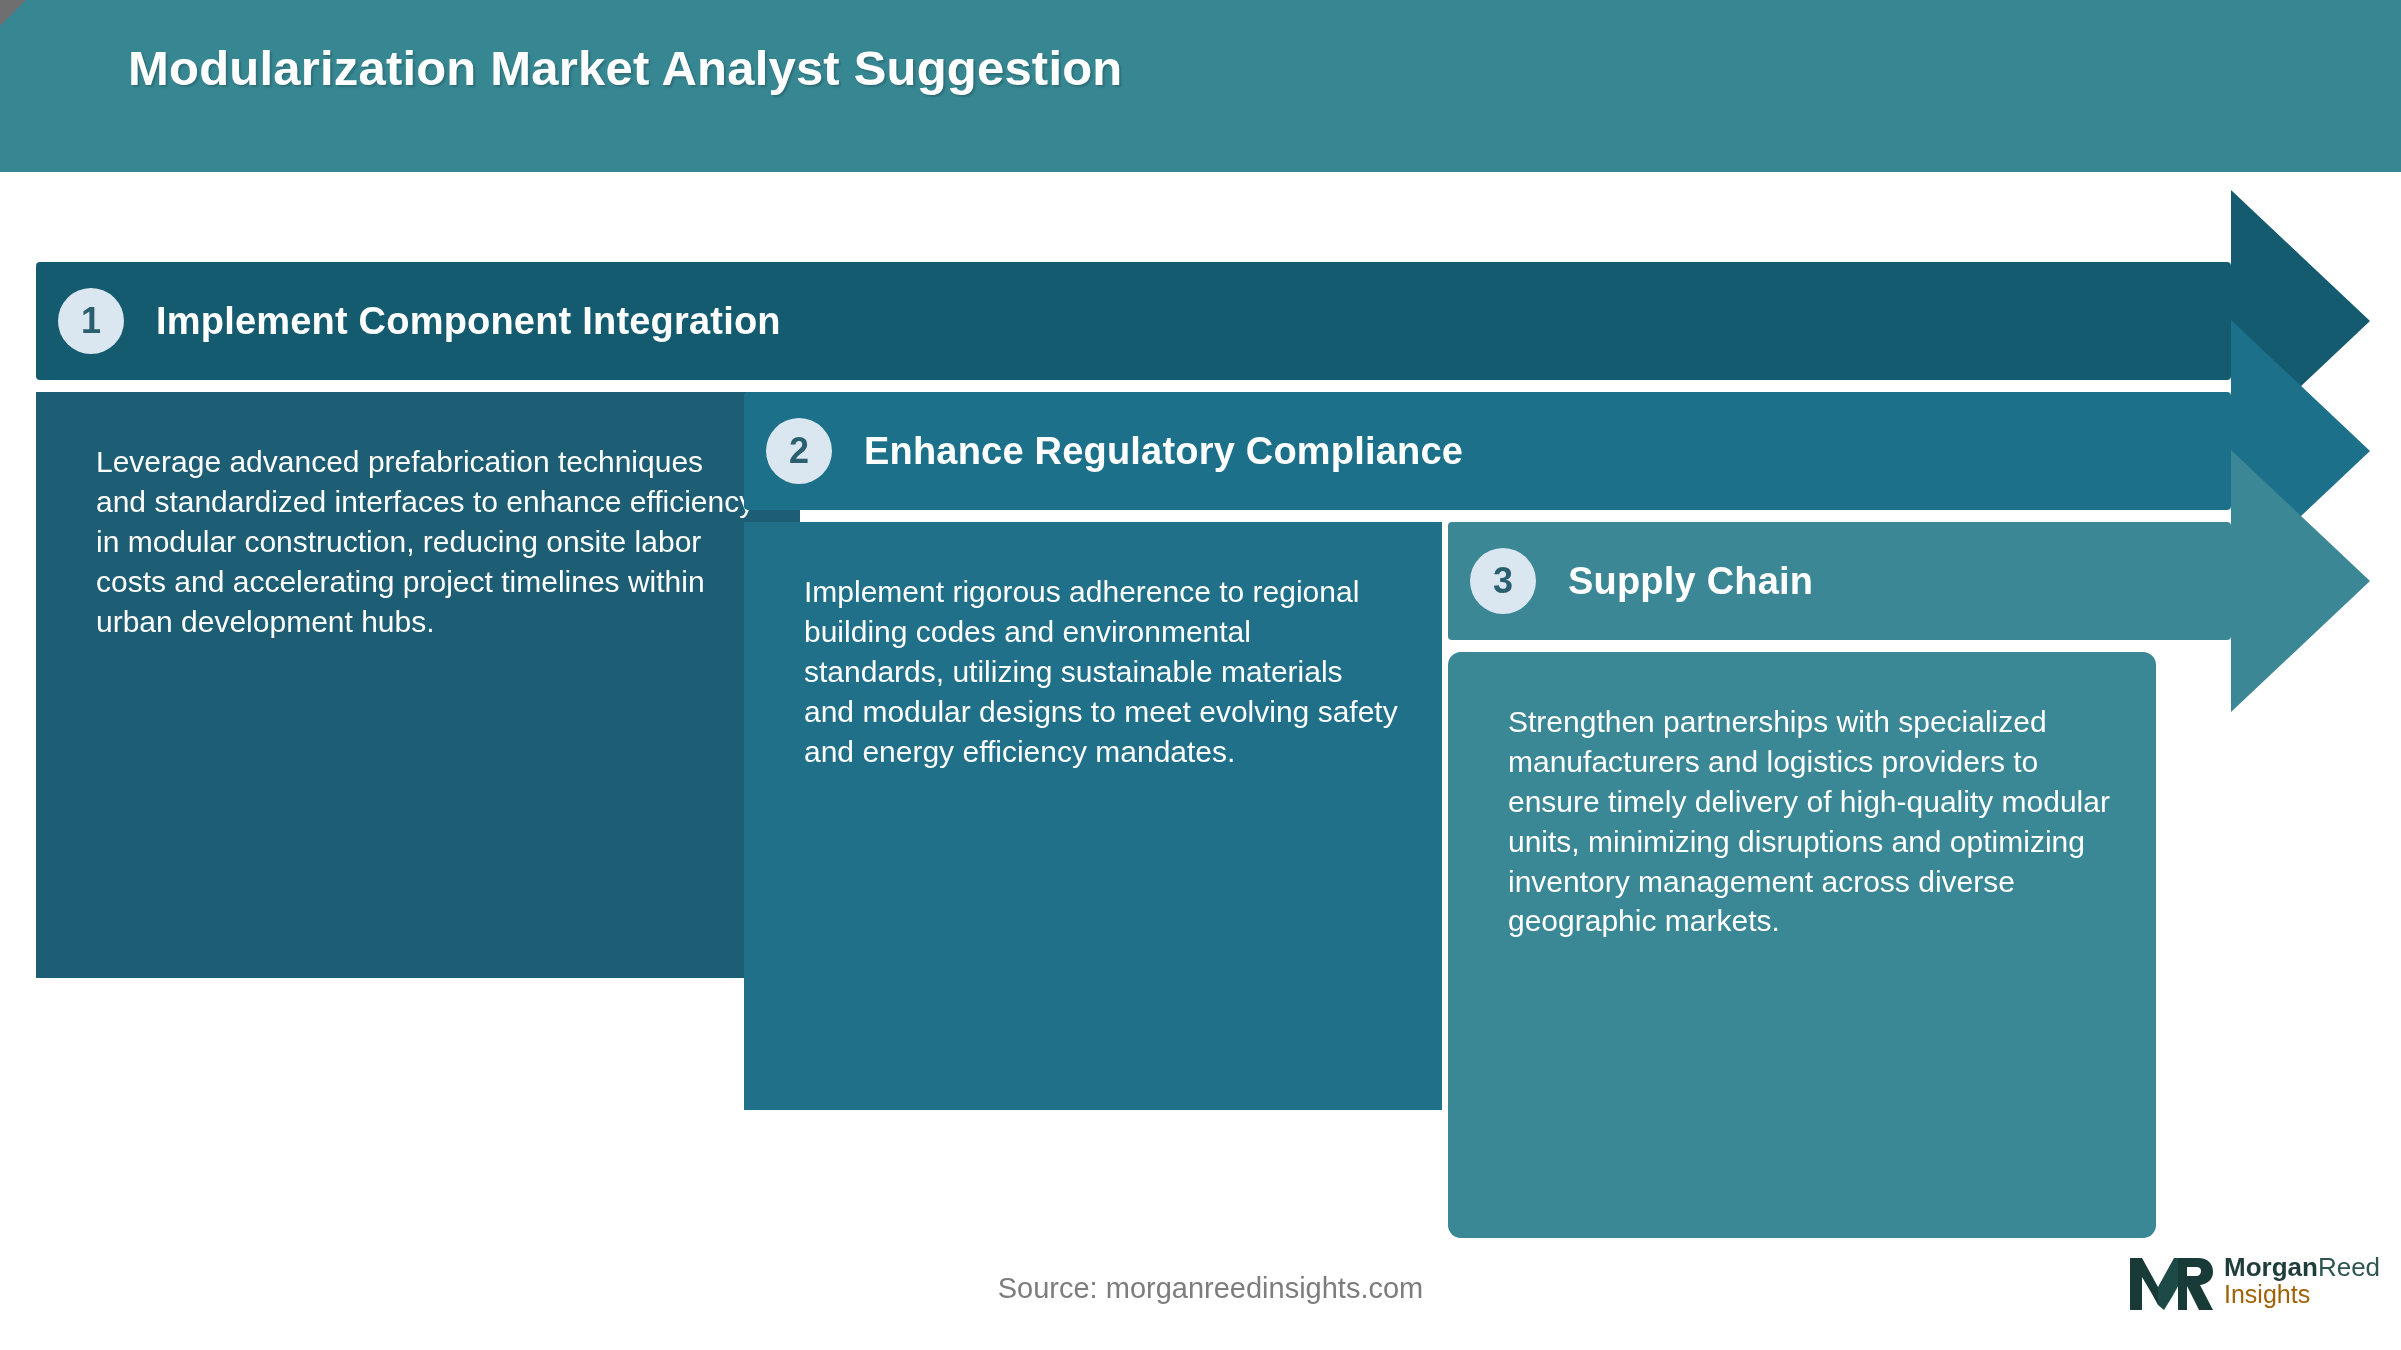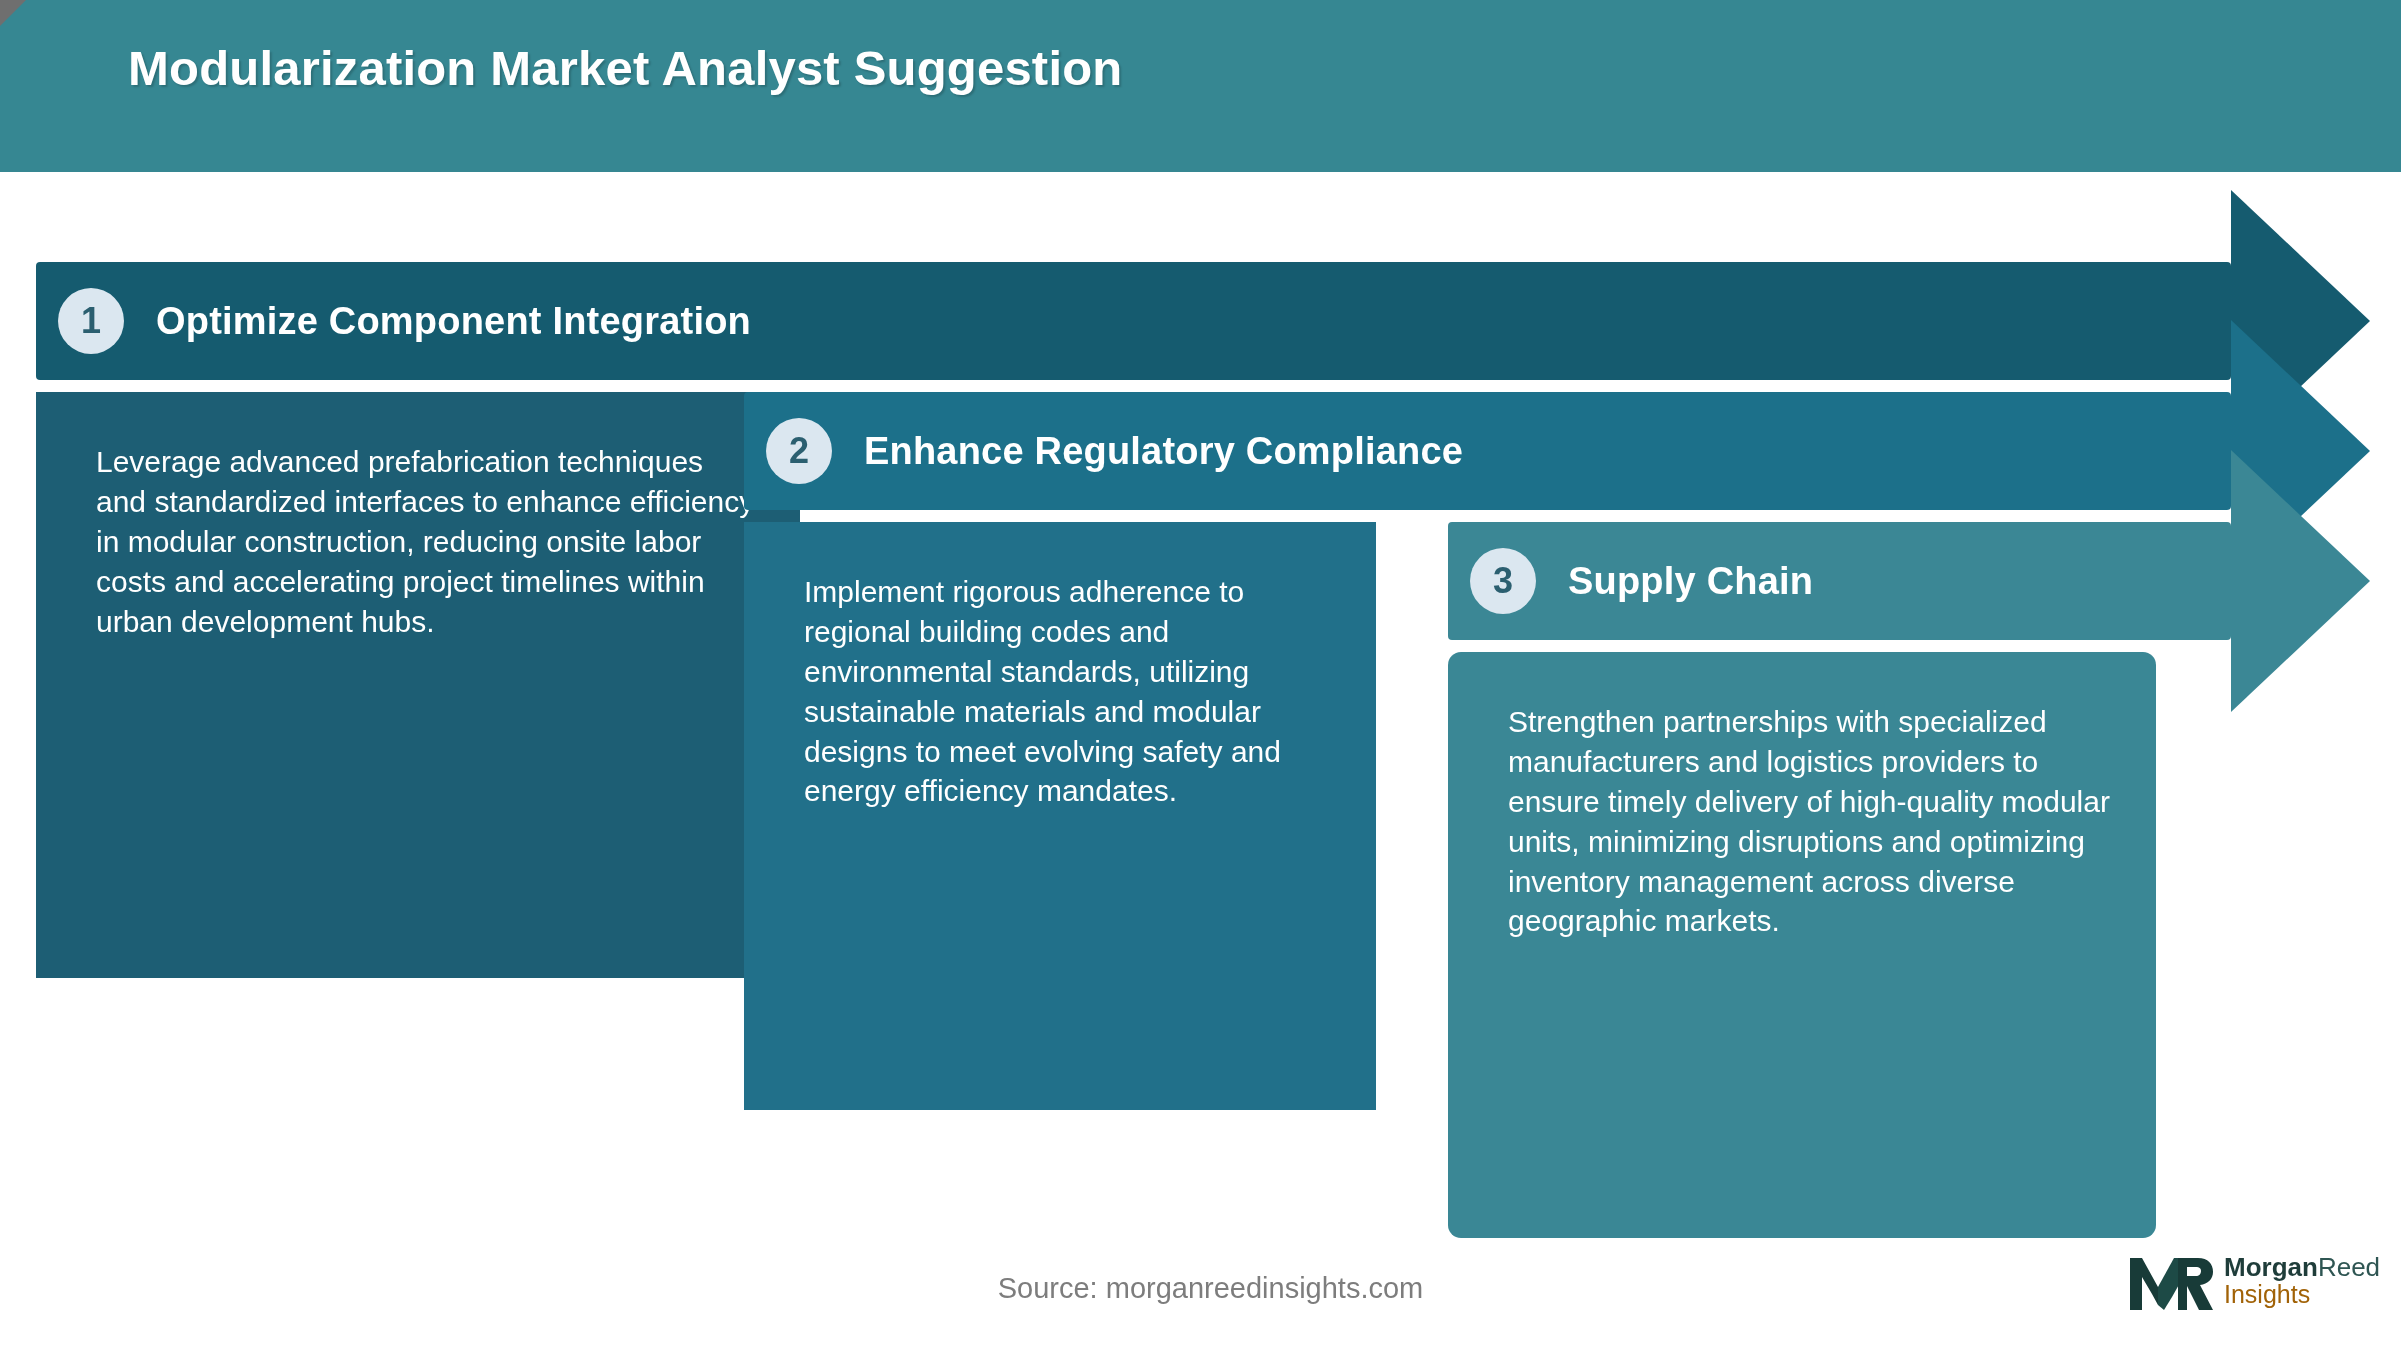--- a/index.html
+++ b/index.html
@@ -94,21 +94,21 @@
     white-space: nowrap;
     letter-spacing: 0.2px;
   }
 
   
   .card {
     position: absolute;
     box-sizing: border-box;
   }
   .card-1 { left: 36px;   top: 392px; width: 764px;  height: 586px; background: #1d5e74; }
-  .card-2 { left: 744px;  top: 522px; width: 632px;  height: 588px; background: #21708a; }
+  .card-2 { left: 744px;  top: 522px; width: 698px;  height: 588px; background: #21708a; }
   .card-3 { left: 1448px; top: 652px; width: 708px;  height: 586px; background: #3a8795; border-radius: 13px; }
 
   .card-text {
     position: absolute;
     left: 60px;
     top: 50px;
     right: 44px;
     font-size: 30px;
     line-height: 1.33;
     color: #ffffff;
@@ -166,21 +166,21 @@
 
     <path fill="#155b6f" d="M 2231 262 L 2231 190 L 2370 321 L 2231 452 L 2231 380 Z"></path>
 
     <path fill="#1c708a" d="M 2231 392 L 2231 320 L 2370 451 L 2231 582 L 2231 510 Z"></path>
 
     <path fill="#3b8795" d="M 2231 522 L 2231 450 L 2370 581 L 2231 712 L 2231 640 Z"></path>
   </svg>
 
   <div class="band band-1">
     <div class="num-circle">1</div>
-    <div class="band-title">Optimize Component Integration</div>
+    <div class="band-title">Implement Component Integration</div>
   </div>
   <div class="card card-1">
     <div class="card-text">Leverage advanced prefabrication techniques and standardized interfaces to enhance efficiency in modular construction, reducing onsite labor costs and accelerating project timelines within urban development hubs.</div>
   </div>
 
   <div class="band band-2">
     <div class="num-circle">2</div>
     <div class="band-title">Enhance Regulatory Compliance</div>
   </div>
   <div class="card card-2">

